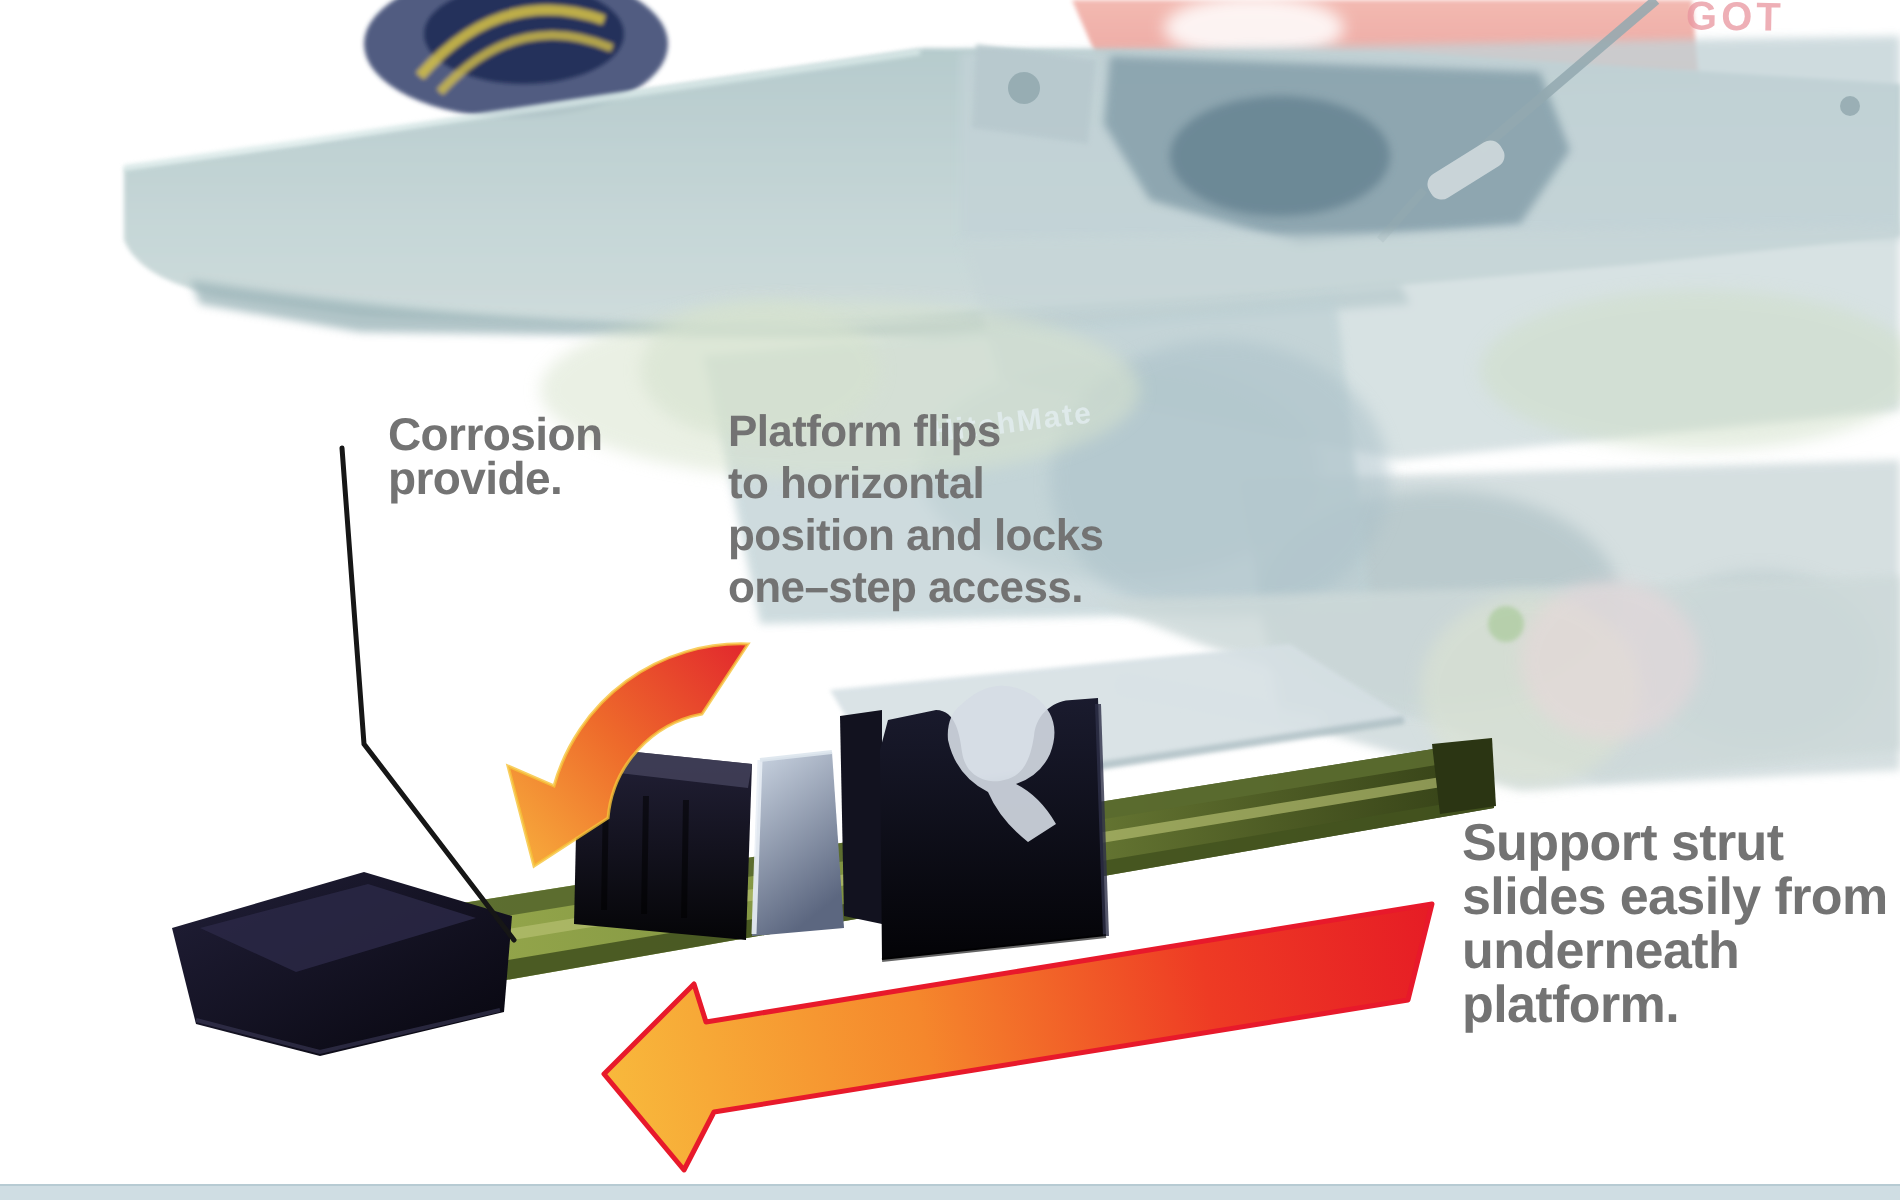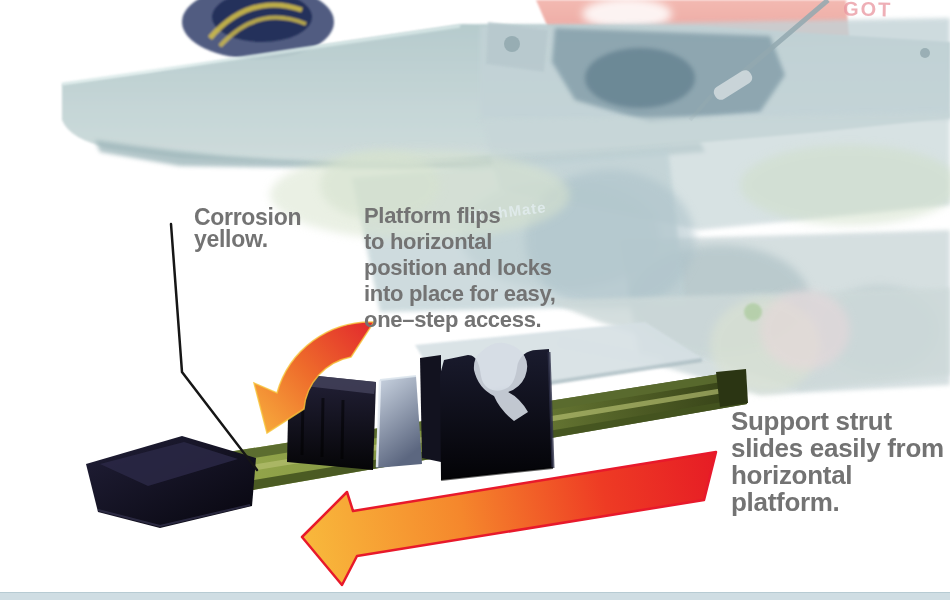--- a/index.html
+++ b/index.html
@@ -171,32 +171,31 @@
     <path fill="url(#gFlip)" stroke="#f6c33a" stroke-width="1.5" stroke-opacity="0.8" d="M374 322 A97 97 0 0 0 277 393 L254 383 L267 433 L304 409 A58 58 0 0 1 351 357 Z"></path>
 
     <polygon fill="url(#gBigArrow)" stroke="#e8192b" stroke-width="2.5" stroke-linejoin="round" points="302,537 347,492 353,511 716,452 704,500 357,556 342,585"></polygon>
   </svg>
 
   <span class="wm" id="wm-box">HitchMate</span>
   <span class="wm" id="wm-corner">GOT</span>
 
   <div class="ann" id="ann-plating">
     <div>Corrosion</div>
-    <div>yellow.</div>
+    <div>provide.</div>
   </div>
 
   <div class="ann" id="ann-platform">
     <div>Platform flips</div>
     <div>to horizontal</div>
     <div>position and locks</div>
-    <div>into place for easy,</div>
     <div>one–step access.</div>
   </div>
 
   <div class="ann" id="ann-strut">
     <div>Support strut</div>
     <div>slides easily from</div>
-    <div>horizontal</div>
+    <div>underneath</div>
     <div>platform.</div>
   </div>
 
   <div class="bottom-strip"></div>
 </div>
 
 </body></html>

